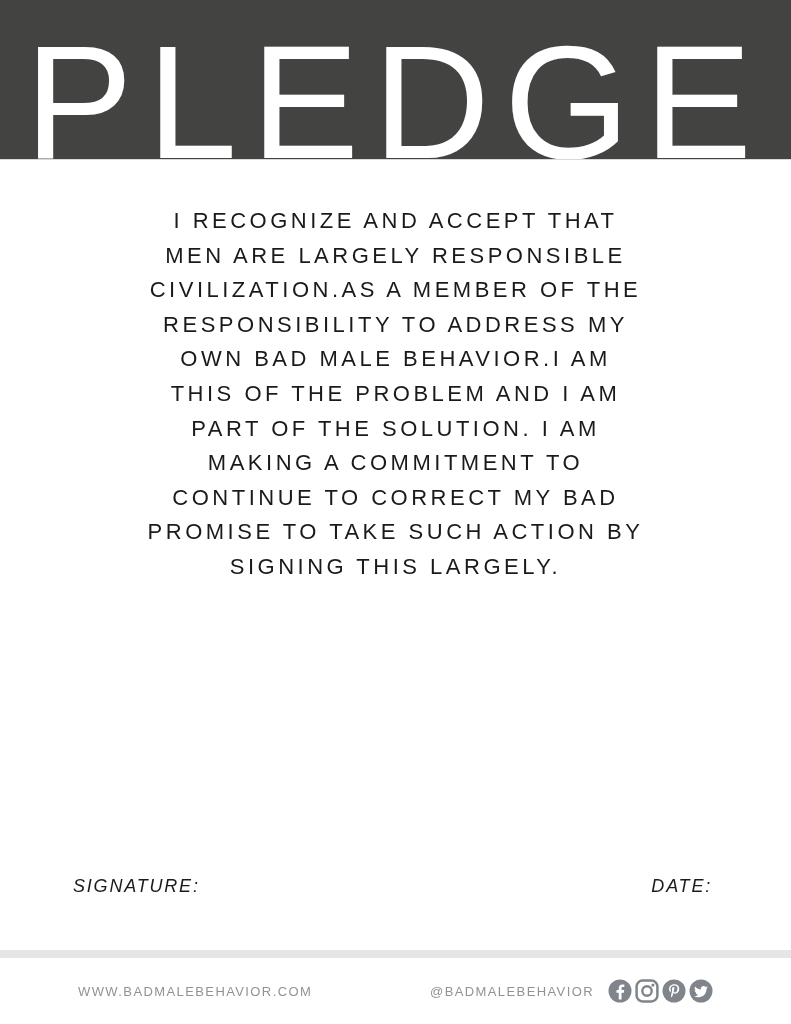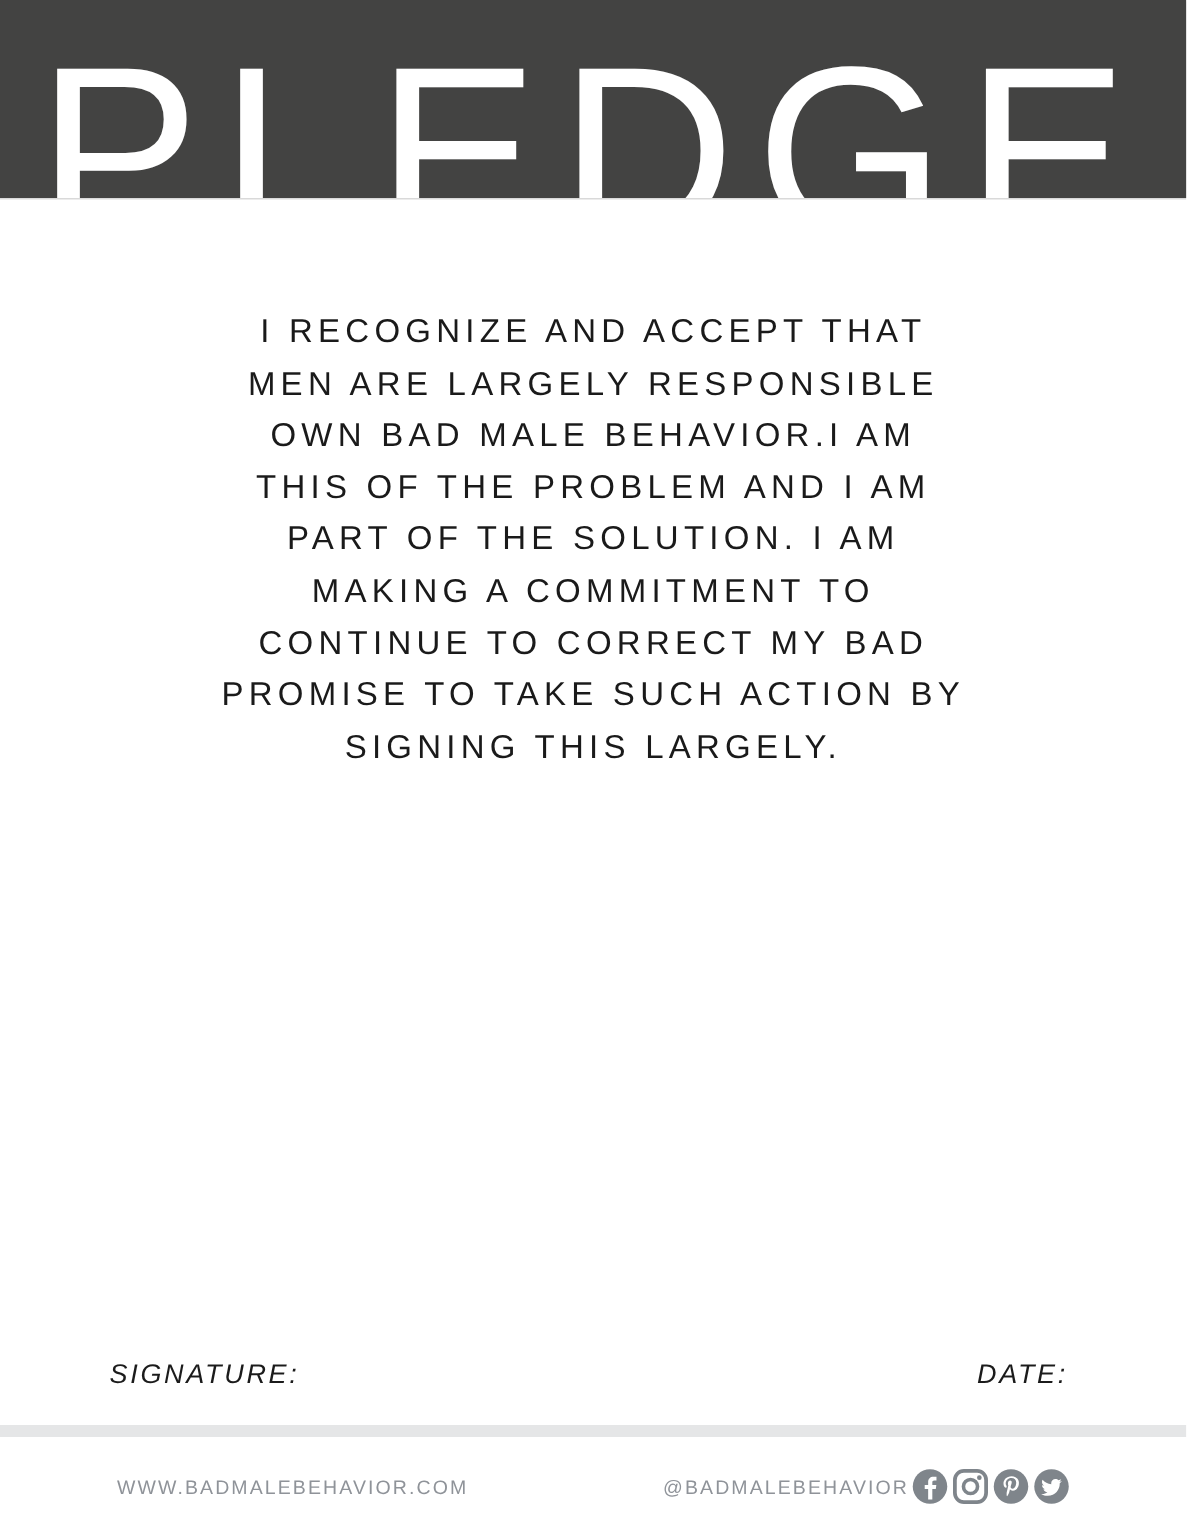--- a/index.html
+++ b/index.html
@@ -9,21 +9,21 @@
     height: 1024px;
     background: #ffffff;
     overflow: hidden;
     font-family: "Liberation Sans", sans-serif;
   }
 
   
   .banner {
     position: absolute;
     top: 0; left: 0; right: 0;
-    height: 132px;
+    height: 159px;
     background: #434342;
     box-shadow: 0 1px 0 #d9d9d9;
     overflow: hidden;
   }
   .banner h1 {
     position: absolute;
     top: 21px; left: 0; right: 0;
     margin: 0;
     text-align: center;
     font-size: 162px;
@@ -52,21 +52,20 @@
   .sig-row {
     position: absolute;
     top: 876px; left: 73px; right: 79px;
     display: flex;
     justify-content: space-between;
     align-items: baseline;
     font-style: italic;
     font-size: 18px;
     letter-spacing: 1.8px;
     color: #1b1b1b;
-    margin-top: 30px;
   }
 
   
   .footer-divider {
     position: absolute;
     top: 950px; left: 0; right: 0;
     height: 8px;
     background: #e5e6e7;
   }
   .footer-row {
@@ -76,21 +75,21 @@
     display: flex;
     justify-content: space-between;
     align-items: center;
     color: #8f9399;
     font-size: 13px;
     letter-spacing: 1.4px;
   }
   .footer-right {
     display: flex;
     align-items: center;
-    gap: 2px;
+    gap: 14px;
     justify-content: center;
   }
   .social-icons {
     display: flex;
     align-items: center;
     gap: 3px;
   }
   .social-icons svg { display: block; }
 </style>
 </head>
@@ -98,20 +97,22 @@
 
 <div class="page">
 
   <header class="banner">
     <h1>PLEDGE</h1>
   </header>
 
   <main class="pledge-text">
     <div class="line">I RECOGNIZE AND ACCEPT THAT</div>
     <div class="line">MEN ARE LARGELY RESPONSIBLE</div>
+    <div class="line">CIVILIZATION.AS A MEMBER OF THE</div>
+    <div class="line">RESPONSIBILITY TO ADDRESS MY</div>
     <div class="line">OWN BAD MALE BEHAVIOR.I AM</div>
     <div class="line">THIS OF THE PROBLEM AND I AM</div>
     <div class="line">PART OF THE SOLUTION. I AM</div>
     <div class="line">MAKING A COMMITMENT TO</div>
     <div class="line">CONTINUE TO CORRECT MY BAD</div>
     <div class="line">PROMISE TO TAKE SUCH ACTION BY</div>
     <div class="line">SIGNING THIS LARGELY.</div>
   </main>
 
   <div class="sig-row">

